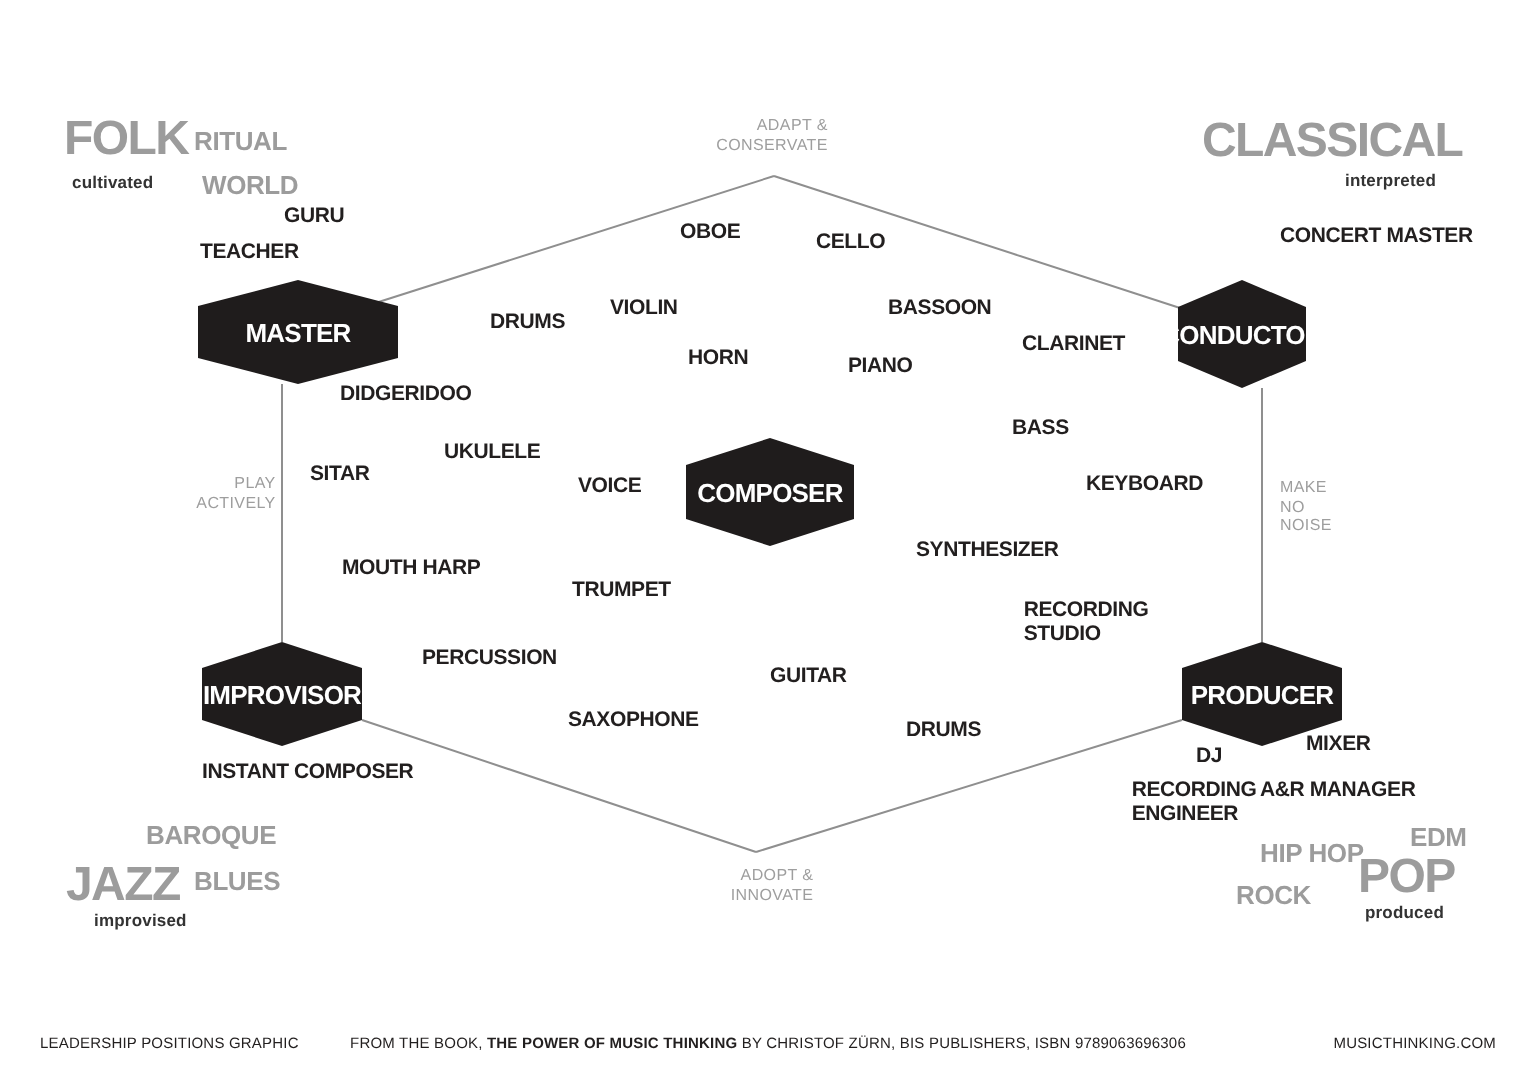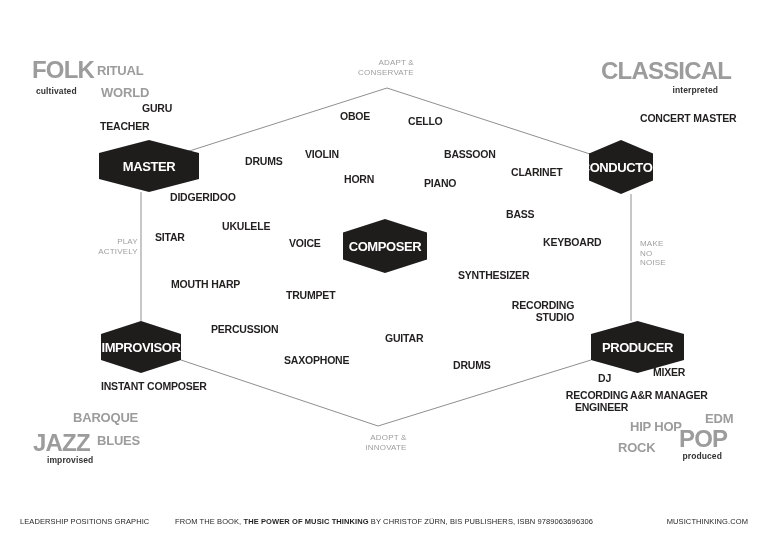--- a/index.html
+++ b/index.html
@@ -6,21 +6,21 @@
   .canvas{
     position:relative;width:768px;height:543px;background:#ffffff;overflow:hidden;
     font-family:"Liberation Sans", sans-serif;
   }
   .lines{position:absolute;left:0;top:0;width:768px;height:543px;}
   
   .lbl{
     position:absolute;font-weight:700;font-size:10.5px;color:#221f1f;
     letter-spacing:-0.2px;white-space:nowrap;line-height:12px;
   }
-  .lbl2{text-align:right;transform:translateX(-50%);}
+  .lbl2{text-align:left;transform:translateX(-50%);}
   
   .hex{
     position:absolute;background:#1f1c1c;
     clip-path:polygon(50% 0,100% 25%,100% 75%,50% 100%,0 75%,0 25%);
     display:flex;align-items:center;justify-content:center;
     color:#ffffff;font-weight:700;font-size:13px;letter-spacing:-0.4px;white-space:nowrap;
   }
   
   .genre-big{
     position:absolute;font-weight:700;font-size:24px;color:#9c9c9c;
@@ -88,21 +88,21 @@
     </div>
   <div class="hex" style="left:589px;top:140px;width:64px;height:54px">
       <span>CONDUCTOR</span>
     </div>
   <div class="hex" style="left:343px;top:219px;width:84px;height:54px">
       <span>COMPOSER</span>
     </div>
   <div class="hex" style="left:101px;top:321px;width:80px;height:52px">
       <span>IMPROVISOR</span>
     </div>
-  <div class="hex" style="left:591px;top:321px;width:93px;height:52px">
+  <div class="hex" style="left:591px;top:321px;width:80px;height:52px">
       <span>PRODUCER</span>
     </div>
 
   <div class="edge center" style="left:386px;top:58px">
     <div>ADAPT &amp;</div>
     <div>CONSERVATE</div>
   </div>
   <div class="edge center" style="left:386px;top:433px">
     <div>ADOPT &amp;</div>
     <div>INNOVATE</div>

